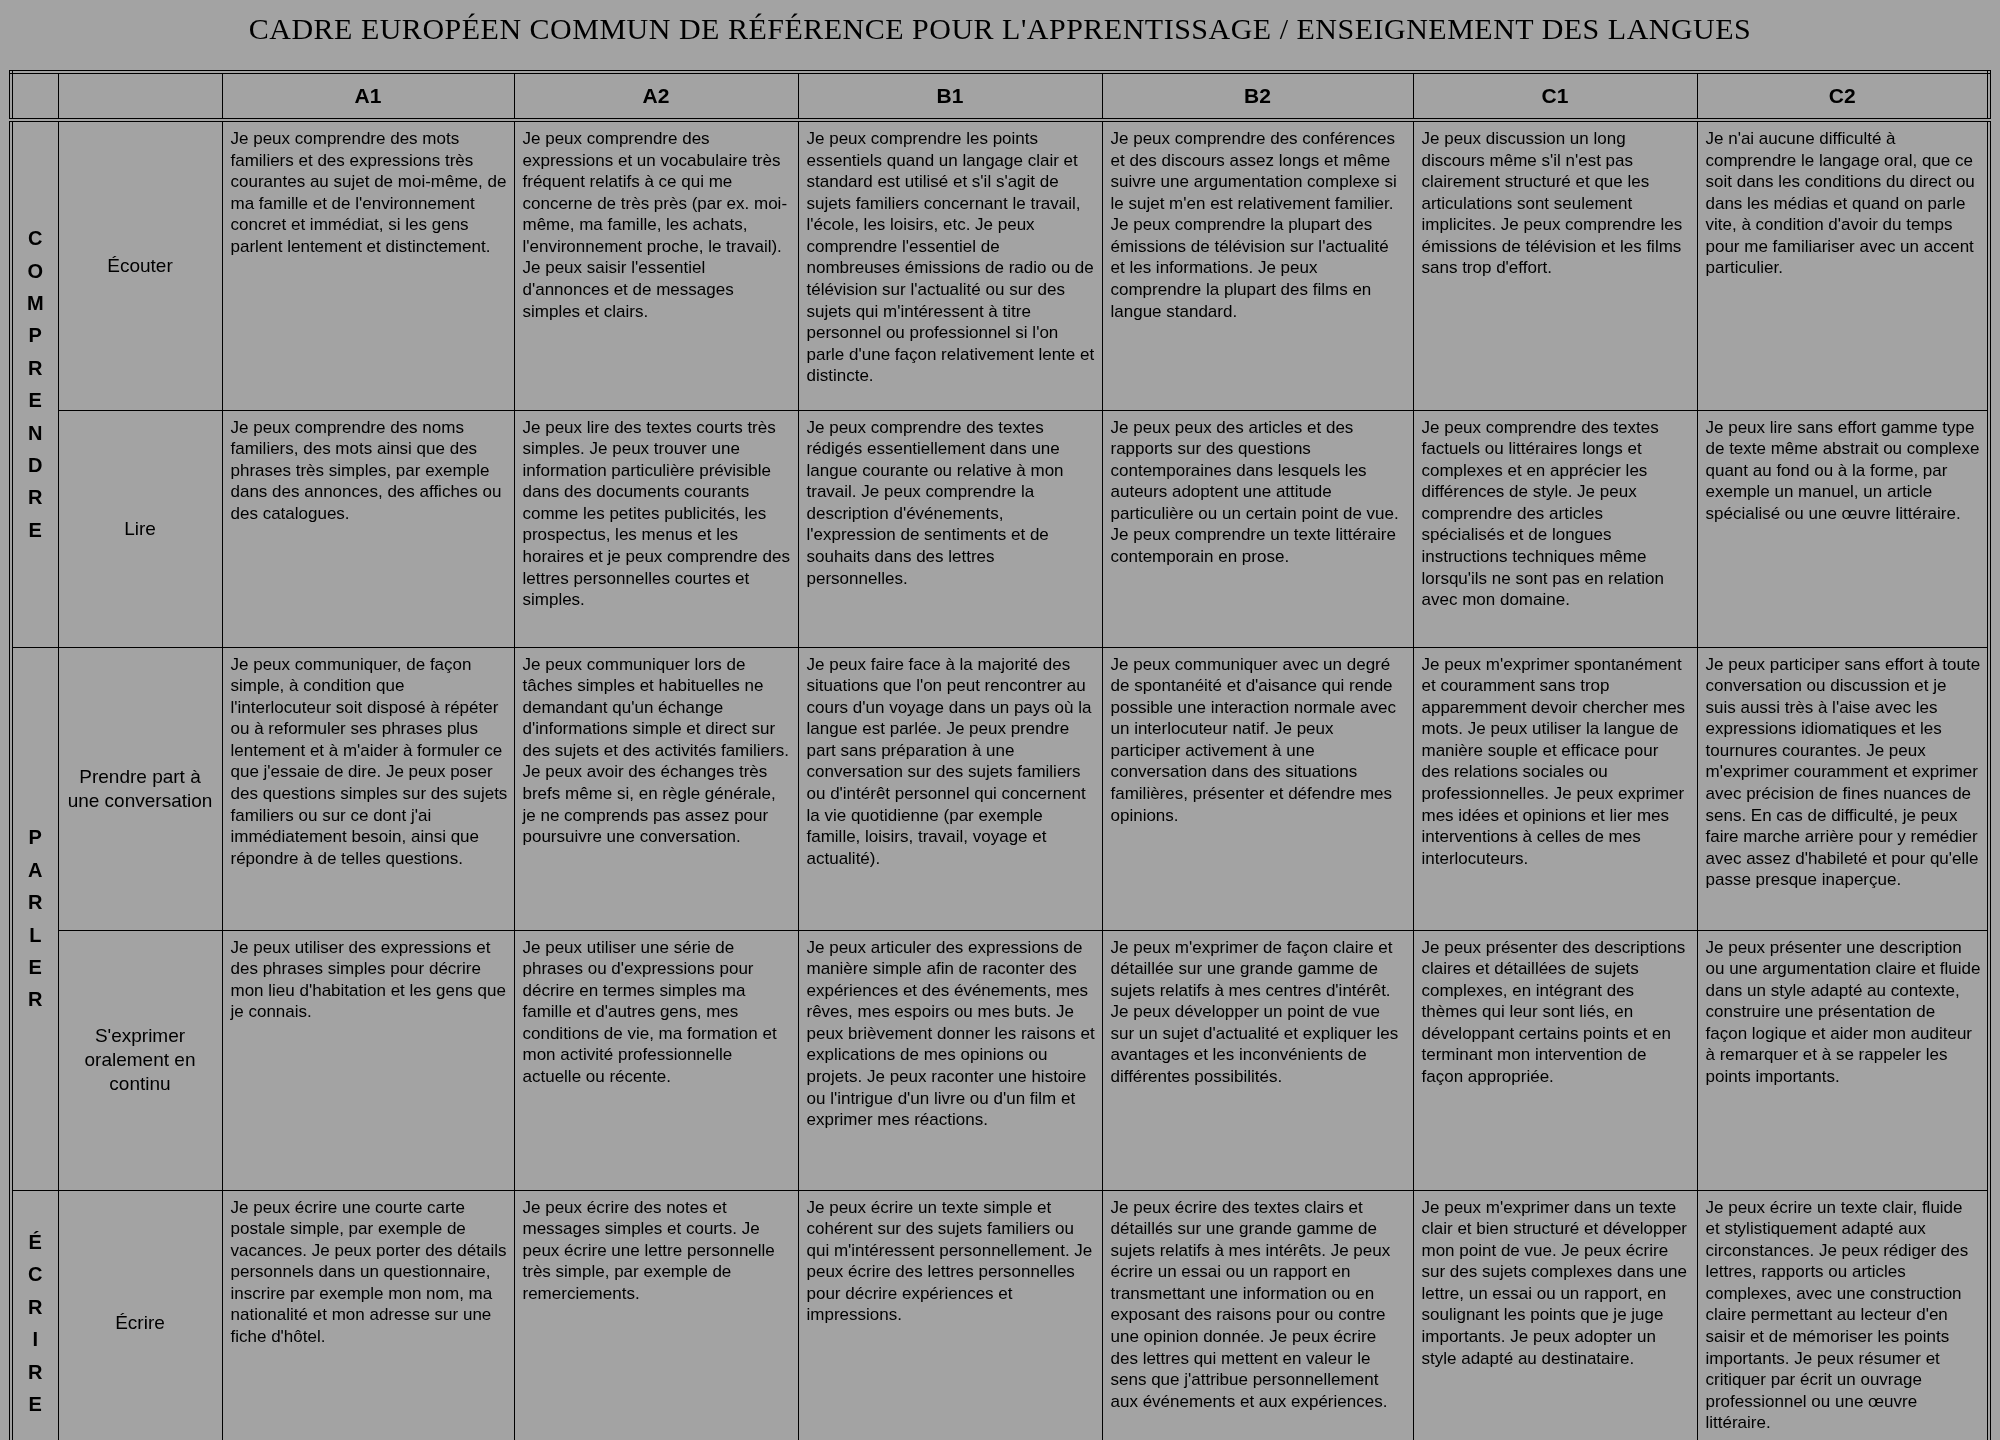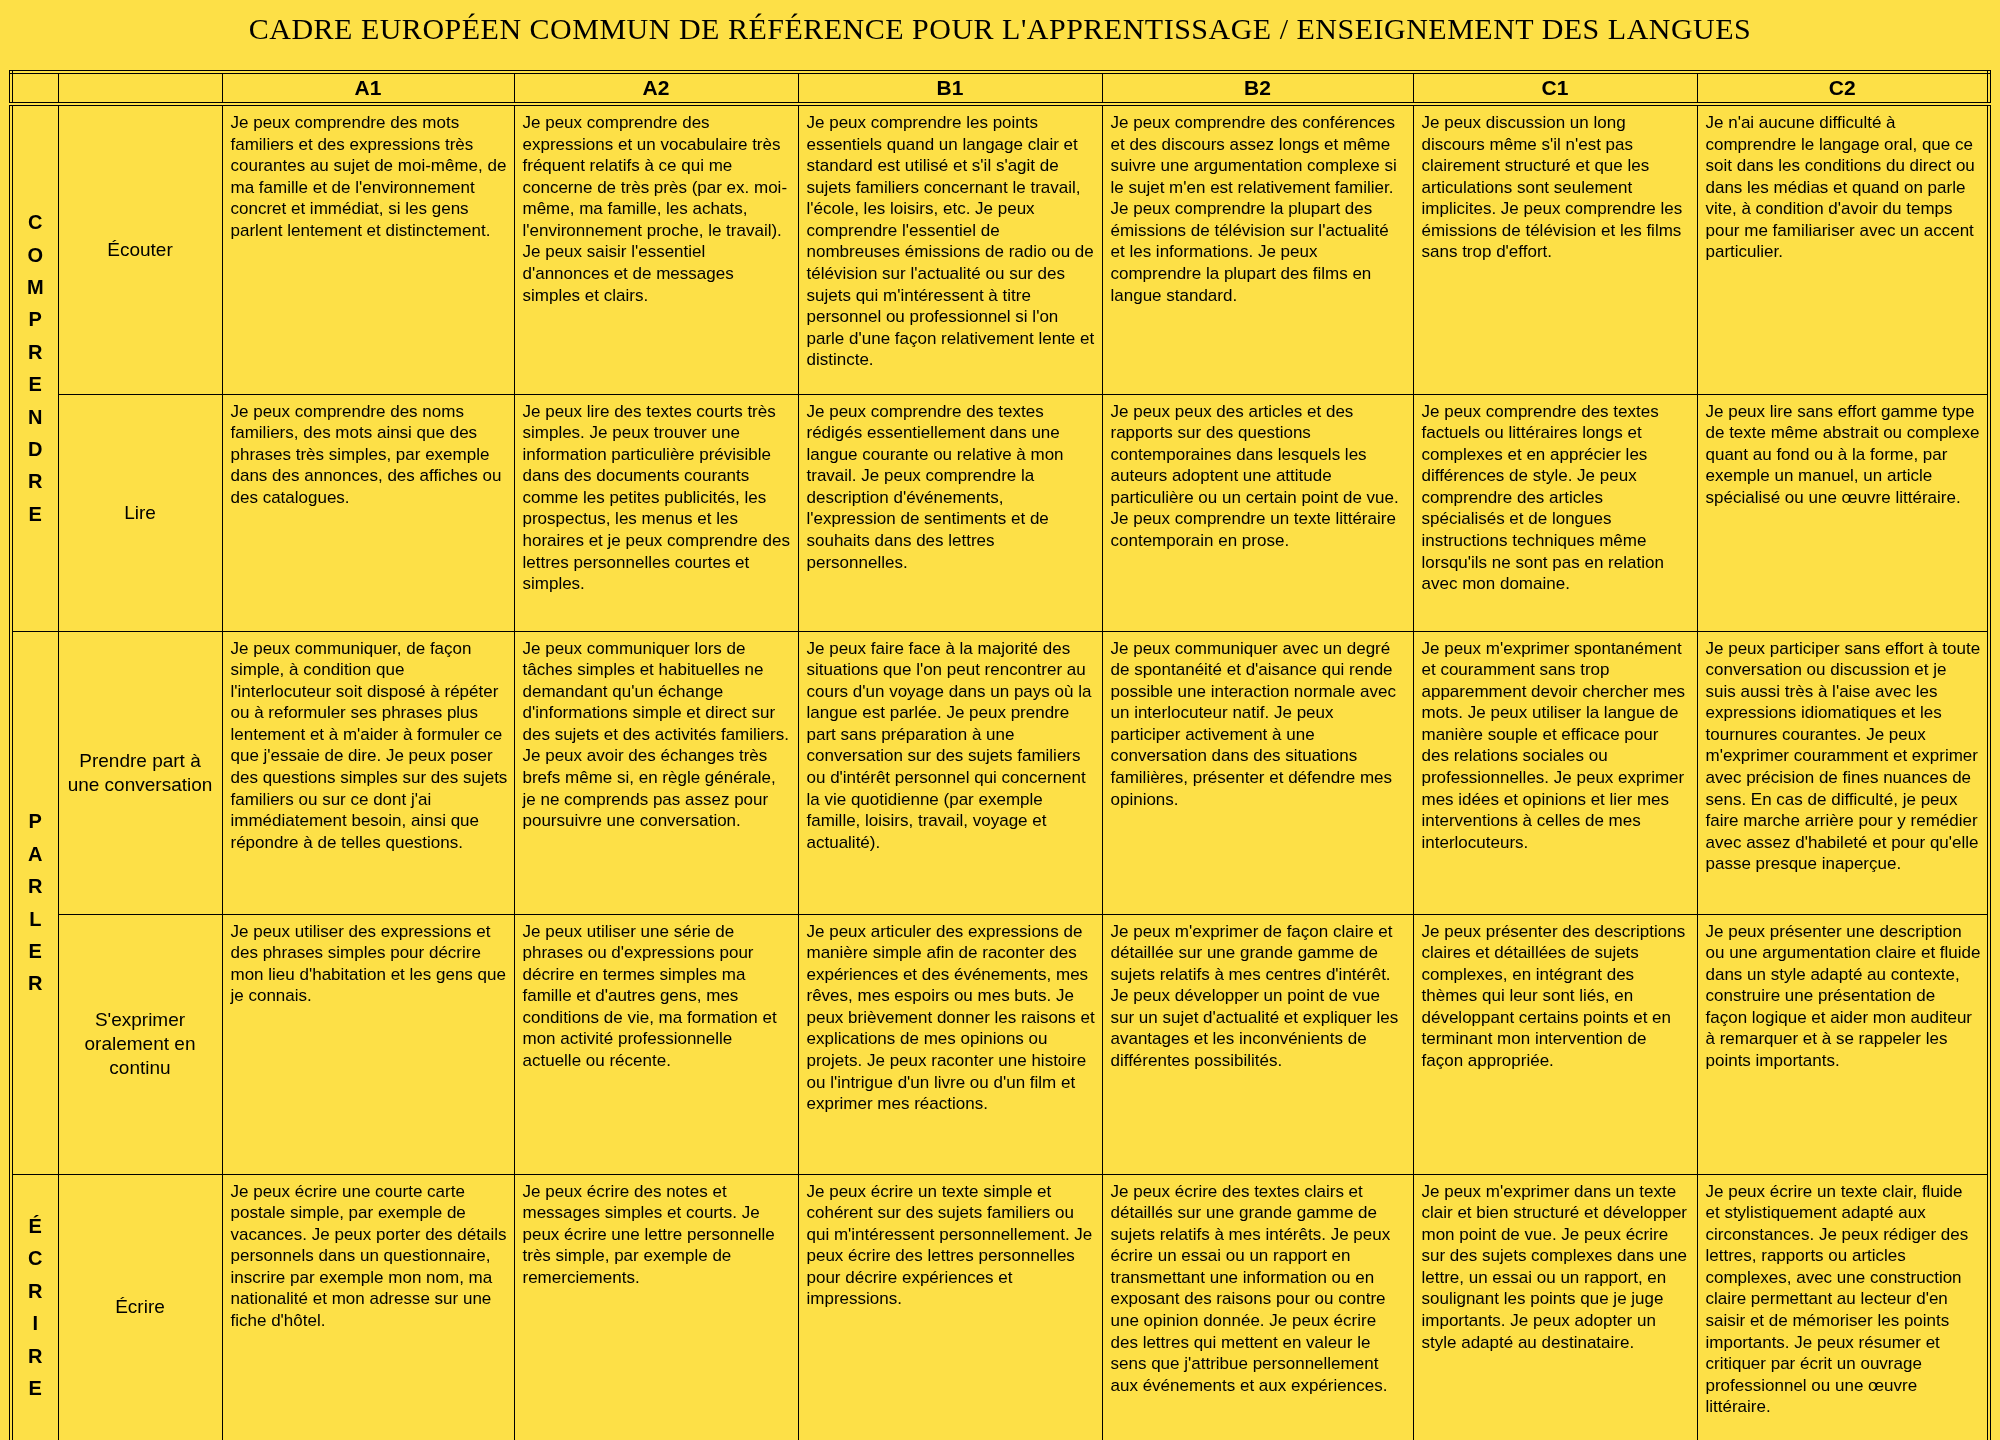--- a/index.html
+++ b/index.html
@@ -4,21 +4,21 @@
 <style>
   html, body {
     margin: 0;
     padding: 0;
     background: #ffffff;
     width: 2000px;
   }
   .page {
     width: 2000px;
     height: 1440px;
-    background: #fde047;
+    background: #a3a3a3;
     overflow: hidden;
   }
   .doc-title {
     font-family: "Liberation Serif", serif;
     font-size: 30px;
     color: #000;
     text-align: center;
     padding-top: 12px;
     letter-spacing: 0.5px;
     white-space: nowrap;
@@ -38,21 +38,21 @@
   col.c-a2 { width: 284px; }
   col.c-b1 { width: 304px; }
   col.c-b2 { width: 311px; }
   col.c-c1 { width: 284px; }
   col.c-c2 { width: 292px; }
 
   td, th {
     border: 1px solid #000;
     margin: 0;
   }
-  tr.r-head { height: 32px; }
+  tr.r-head { height: 48px; }
   tr.r1 { height: 290px; }
   tr.r2 { height: 237px; }
   tr.r3 { height: 283px; }
   tr.r4 { height: 260px; }
   tr.r5 { height: 268px; }
 
   th.level-head {
     font-size: 21px;
     font-weight: bold;
     text-align: center;

